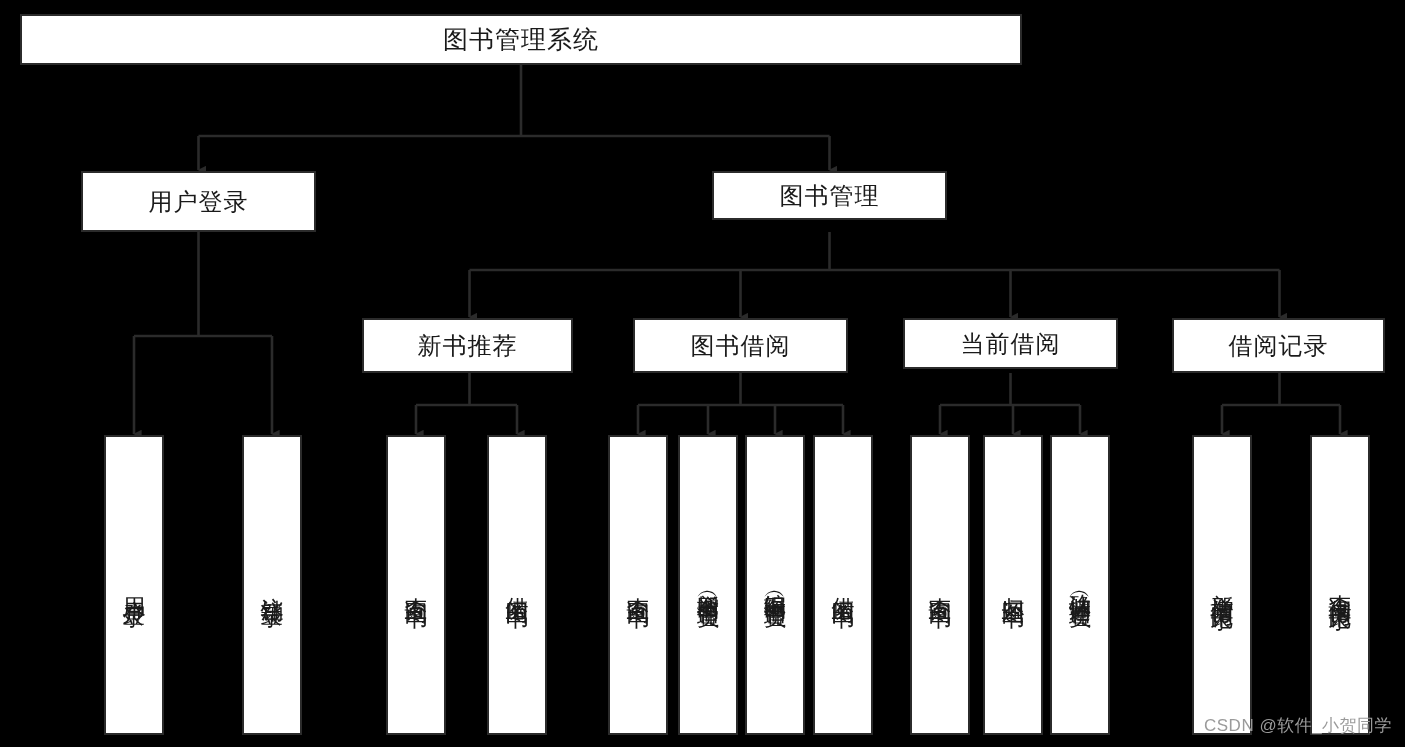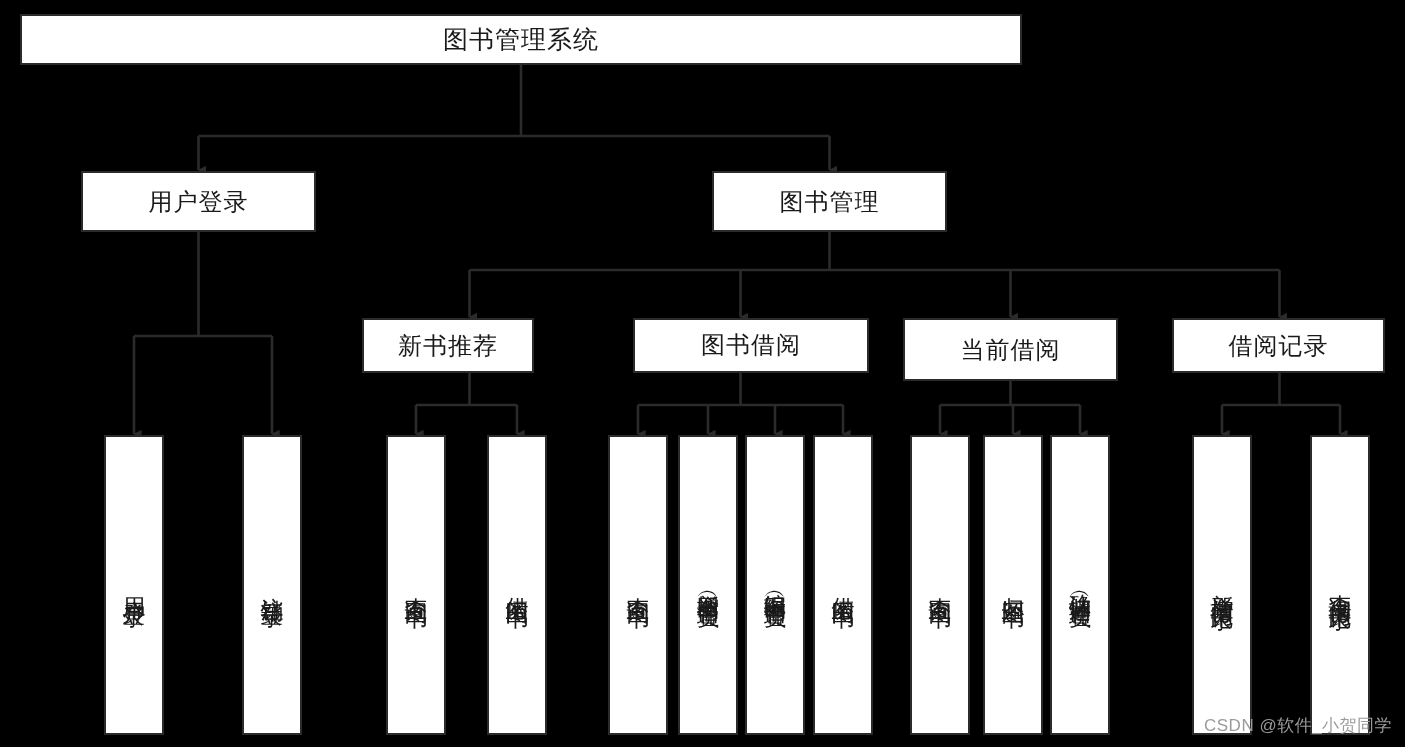--- a/index.html
+++ b/index.html
@@ -121,30 +121,30 @@
       </g>
   </svg>
 
   <div id="node-layer">
       <div class="node horizontal root" style="left: 20px; top: 14px; width: 1002px; height: 51px;">
         <span class="label">图书管理系统</span>
       </div>
       <div class="node horizontal" style="left: 81px; top: 171px; width: 235px; height: 61px;">
         <span class="label">用户登录</span>
       </div>
-      <div class="node horizontal" style="left: 712px; top: 171px; width: 235px; height: 61px;">
+      <div class="node horizontal" style="left: 712px; top: 171px; width: 235px; height: 49px;">
         <span class="label">图书管理</span>
       </div>
-      <div class="node horizontal" style="left: 362px; top: 318px; width: 172px; height: 55px;">
+      <div class="node horizontal" style="left: 362px; top: 318px; width: 211px; height: 55px;">
         <span class="label">新书推荐</span>
       </div>
-      <div class="node horizontal" style="left: 633px; top: 318px; width: 236px; height: 55px; font-family: Liberation Serif, serif;">
+      <div class="node horizontal" style="left: 633px; top: 318px; width: 215px; height: 55px;">
         <span class="label">图书借阅</span>
       </div>
-      <div class="node horizontal" style="left: 903px; top: 318px; width: 215px; height: 63px;">
+      <div class="node horizontal" style="left: 903px; top: 318px; width: 215px; height: 51px;">
         <span class="label">当前借阅</span>
       </div>
       <div class="node horizontal" style="left: 1172px; top: 318px; width: 213px; height: 55px;">
         <span class="label">借阅记录</span>
       </div>
       <div class="node vertical" style="left: 104px; top: 435px; width: 60px; height: 300px;">
         <span class="label">用户登录</span>
       </div>
       <div class="node vertical" style="left: 242px; top: 435px; width: 60px; height: 300px;">
         <span class="label">注销登录</span>

